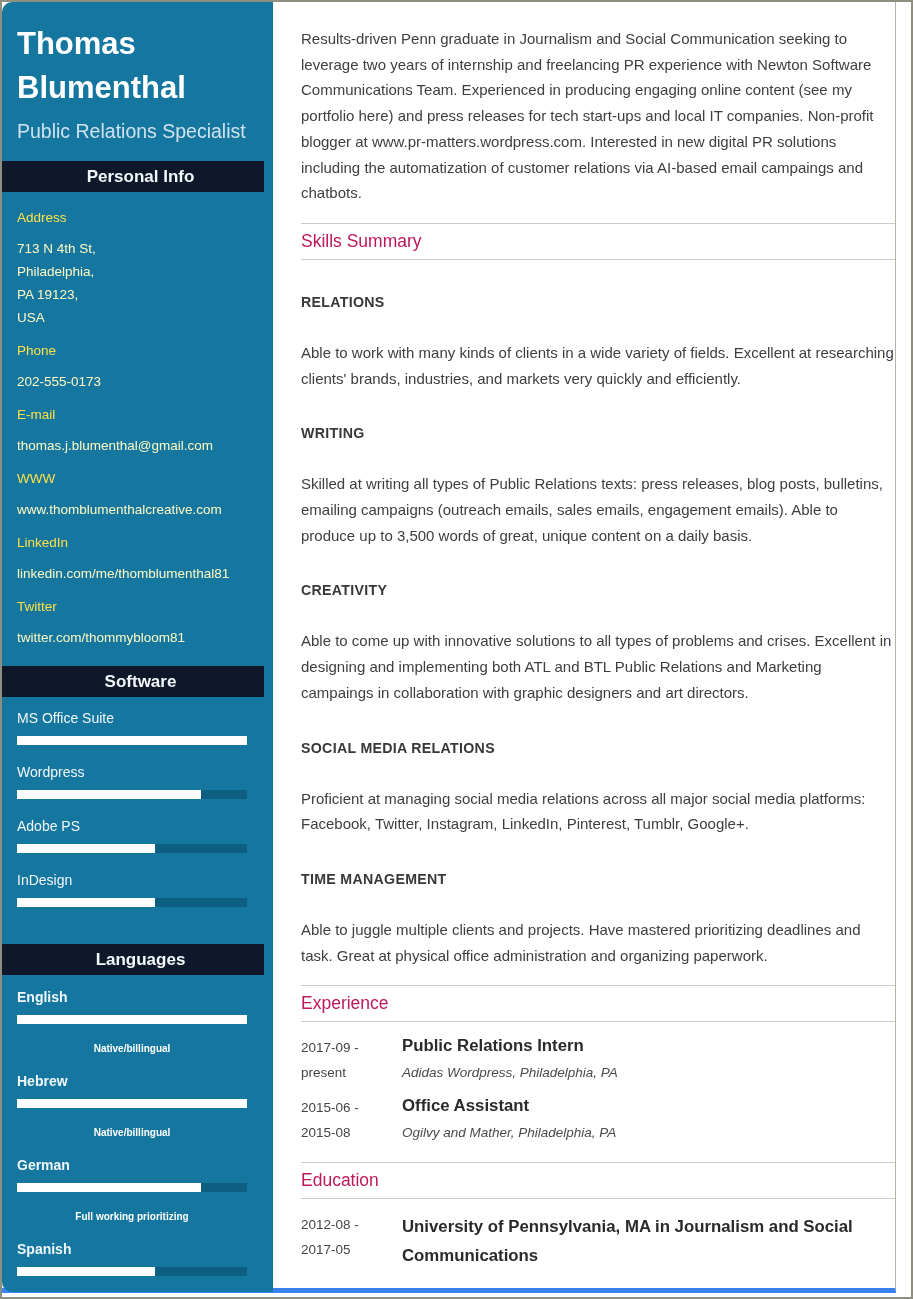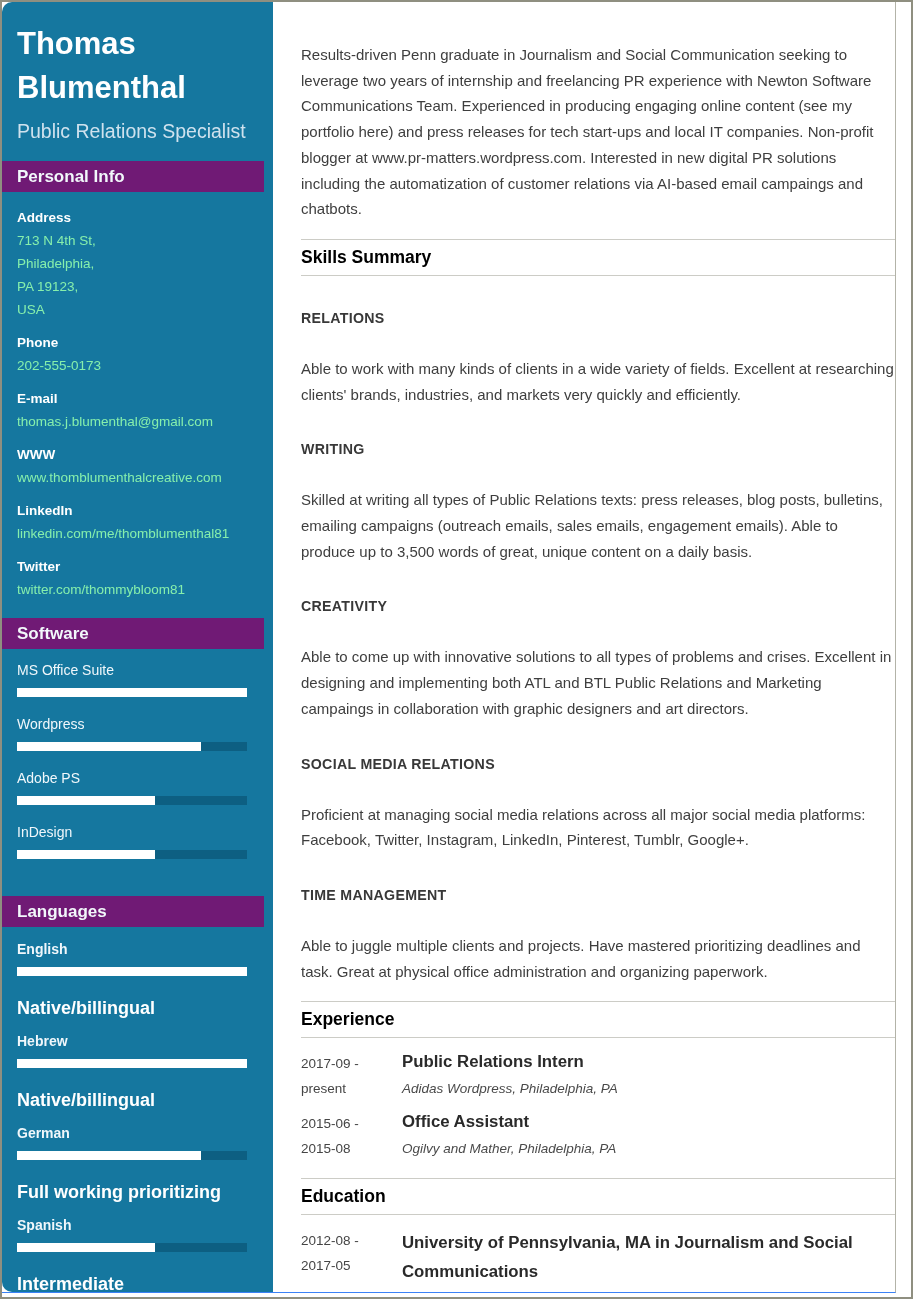--- a/index.html
+++ b/index.html
@@ -3,60 +3,60 @@
 <meta charset="utf-8">
 <style>
   html,body { margin:0; padding:0; background:#ffffff; }
   .frame {
     position:relative; width:913px; height:1299px; box-sizing:border-box;
     border:2px solid #8f8f80; background:#ffffff; overflow:hidden;
     font-family:"Liberation Sans", sans-serif;
   }
   .sheet {
     position:absolute; left:0; top:0; width:894px; height:1291px; box-sizing:border-box;
-    border-right:1px solid #b3b3a8; border-bottom:1px solid #3b82f6; background:#ffffff;
+    border-right:1px solid #b3b3a8; border-bottom:5px solid #3b82f6; background:#ffffff;
   }
   
   .sidebar {
     position:absolute; left:0; top:0; width:271px; height:1290px;
     background:#15779f; border-radius:10px 0 0 10px; color:#ffffff; overflow:hidden;
   }
   .side-name {
     padding:20px 26px 0 15px; font-size:31px; font-weight:bold; line-height:44px; color:#ffffff;
   }
   .side-title {
     padding:0 26px; margin-top:8px; font-size:19.5px; line-height:26px; color:#cfe2ee;
     padding-left:15px;
   }
   .side-band {
     margin-top:17px; width:262px; height:31px; line-height:31px; box-sizing:border-box;
-    background:#701a75; font-size:17px; font-weight:bold; padding-left:15px; color:#f2f8fb;
+    background:#0f172a; font-size:17px; font-weight:bold; padding-left:15px; color:#f2f8fb;text-align:center;
   }
   .contact-list { padding:14px 26px 0 15px; font-size:13.5px; line-height:23px; }
   .contact-item { margin-bottom:10px; }
-  .contact-label { font-weight:bold; color:#ffffff; }
-  .contact-value { white-space:pre-line; color:#86efac; }
+  .contact-label { font-weight:normal; color:#fde047; }
+  .contact-value { white-space:pre-line; color:#fef9c3;margin-top:8px; }
   .skill-list { padding:13px 26px 1px 15px; }
   .skill-item { margin-bottom:19px; }
   .skill-label { font-size:14px; line-height:17px; margin-bottom:9px; color:#f0f7fb; }
   .bar { height:9px; background:#0d5f82; position:relative; }
   .bar-fill { position:absolute; left:0; top:0; bottom:0; background:#ffffff; }
   .lang-list { padding:14px 26px 0 15px; }
   .lang-item { margin-bottom:16px;font-weight:bold; }
   .lang-label { font-size:14px; line-height:17px; margin-bottom:9px; color:#f0f7fb; }
-  .lang-level { margin-top:24px; font-size:18px; line-height:17px; text-align:left; color:#ffffff; }
+  .lang-level { margin-top:16px; font-size:10px; line-height:17px; text-align:center; color:#ffffff; }
   
-  .main { position:absolute; left:299px; top:16px; width:594px; color:#3e3e3e; }
+  .main { position:absolute; left:299px; top:0; width:594px; color:#3e3e3e; }
   .summary { margin-top:24px; font-size:15px; line-height:25.7px; color:#3e3e3e; }
   .rule-heading {
     margin-top:17px; border-top:1px solid #ccccc6; border-bottom:1px solid #ccccc6;
     padding:6px 0 7px 0;
   }
   .rule-heading h2 {
-    margin:0; font-size:17.5px; line-height:22px; font-weight:bold; color:#000000;
+    margin:0; font-size:17.5px; line-height:22px; font-weight:normal; color:#be185d;
   }
   .sub-title {
     margin-top:33px; font-size:14.2px; line-height:18px; font-weight:bold;
     color:#383838; letter-spacing:0.3px;
   }
   .sub-text { margin-top:29px; font-size:15px; line-height:25.7px; color:#3e3e3e; }
   .entry { display:flex; margin-top:13px; }
   .entry.tight { margin-top:10px; }
   .entry-dates { width:101px; flex:0 0 101px; font-size:13.5px; line-height:25px; color:#454545; }
   .entry-body { flex:1; }

